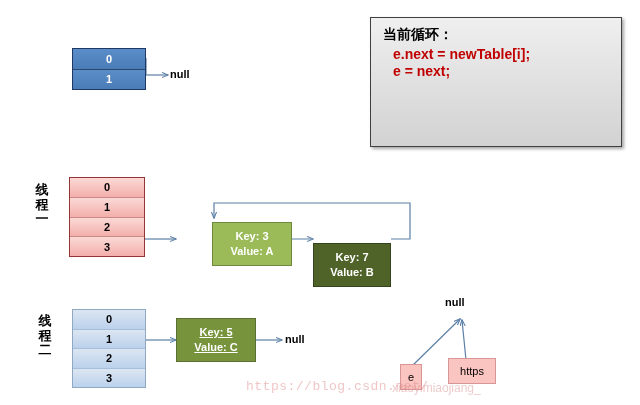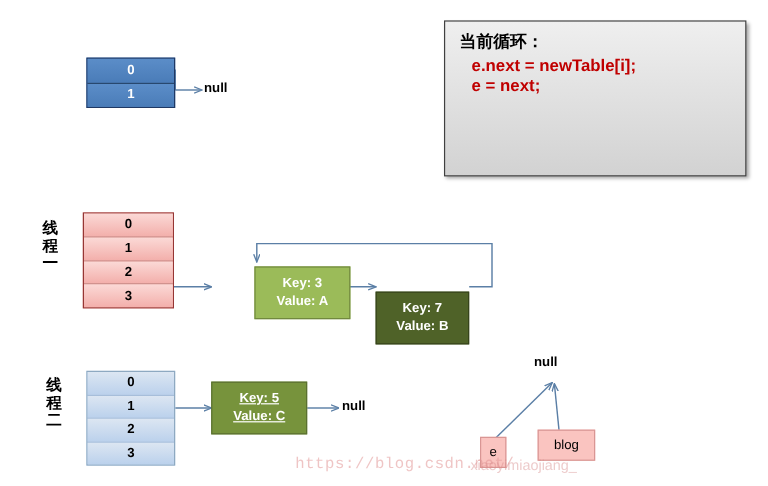--- a/index.html
+++ b/index.html
@@ -264,21 +264,21 @@
 
   <div class="nulllbl" style="left:285px; top:333px;">null</div>
 
   <div class="nulllbl" style="left:445px; top:296px;">null</div>
 
   <div class="varbox" style="left:400px; top:364px; width:22px; height:26px;">
     <span>e</span>
   </div>
 
   <div class="varbox" style="left:448px; top:358px; width:48px; height:26px;">
-    <span>blog</span>
+    <span>https</span>
   </div>
 
   <div class="callout" style="left:370px; top:17px; width:252px; height:130px;">
     <div class="title">当前循环：</div>
     <div class="codeline">e.next = newTable[i];</div>
     <div class="codeline">e = next;</div>
   </div>
 
   <div class="watermark" style="left:246px; top:379px;">https://blog.csdn.net/</div>
   <div class="watermark wm2" style="left:392px; top:381px;">xiaoyimiaojiang_</div>

